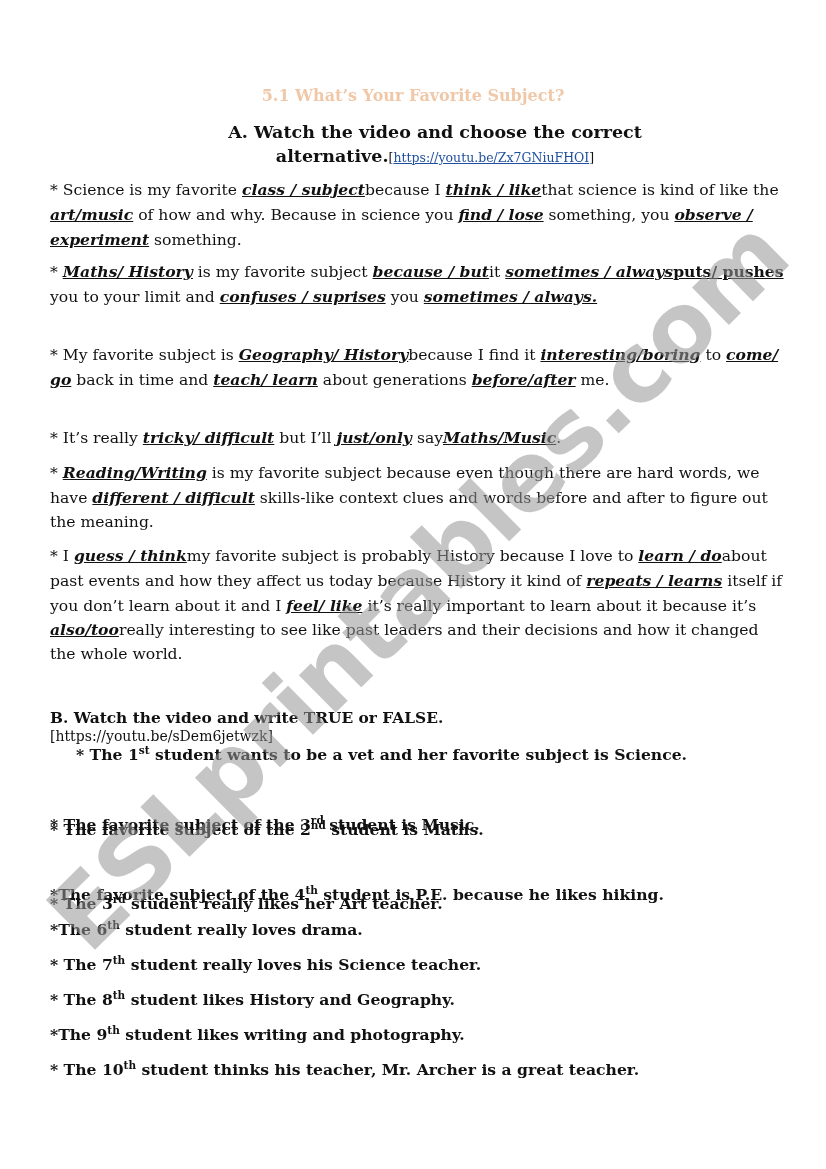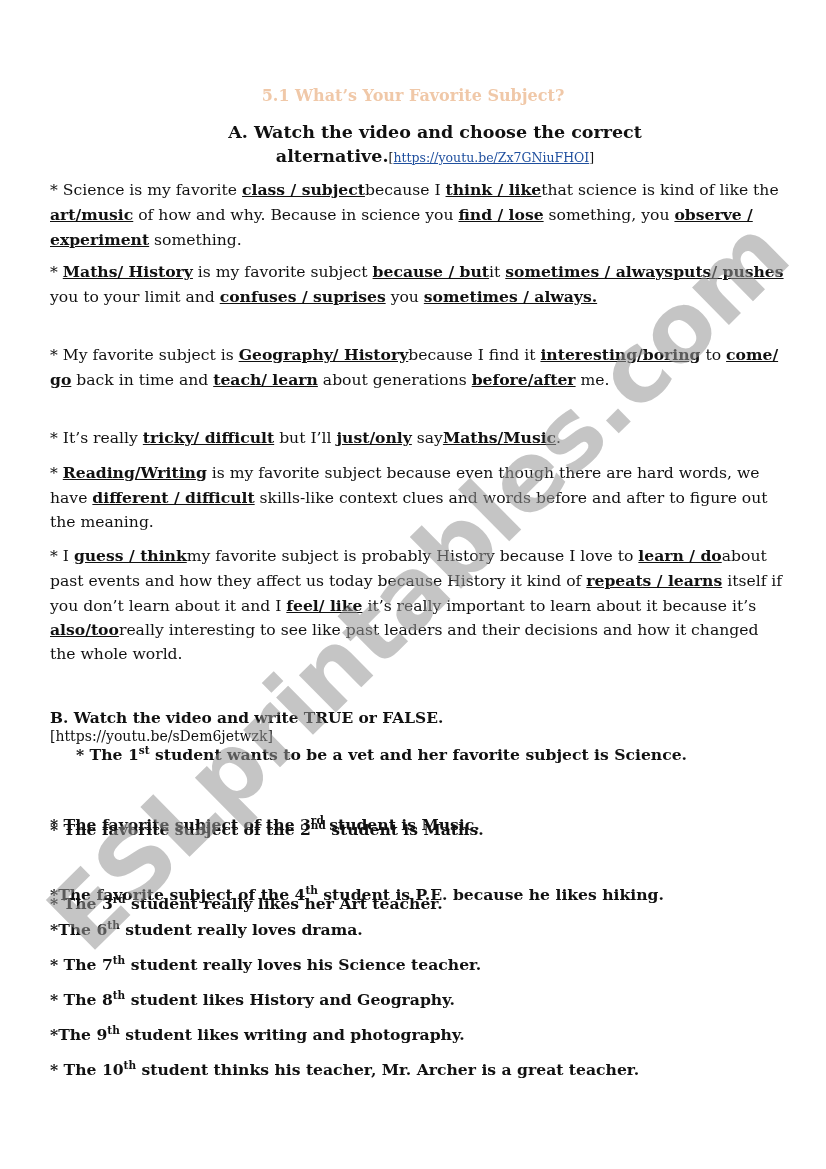--- a/index.html
+++ b/index.html
@@ -6,21 +6,21 @@
   body { width: 826px; height: 1169px; position: relative; overflow: hidden;
          font-family: "DejaVu Serif", "Liberation Serif", serif; color: #111; }
   .page { position: absolute; left: 0; top: 0; width: 656px; height: 1169px; }
   .title { position: absolute; left: 0; width: 826px; top: 86px; text-align: center;
            font-size: 16px; font-weight: bold; }
   .heading-a { position: absolute; left: 0; width: 826px; top: 120px; text-align: center;
                font-size: 17.5px; font-weight: bold; line-height: 24px; padding-left: 22px; }
   .heading-a .link { font-size: 12.5px; color: #1f4f9e; text-decoration: underline; font-weight: normal; }
   .heading-a .br { font-size: 12.5px; font-weight: normal; }
   .para { position: absolute; left: 50px; width: 735px; font-size: 15.6px; line-height: 23.8px; }
-  .opt { font-weight: bold; text-decoration: underline; }
+  .opt { font-weight: bold; font-style: italic; text-decoration: underline; }
   .opt-b { font-weight: bold; text-decoration: underline; }
   .sec-b { position: absolute; left: 50px; top: 709px; font-size: 15.4px; font-weight: bold; }
   .sec-b .url { font-size: 14px; font-weight: normal; }
   .tf { position: absolute; left: 50px; font-size: 15.6px; font-weight: bold; white-space: nowrap; }
   .tf sup { font-size: 10.5px; vertical-align: 6px; line-height: 0; }
   .watermark { position: absolute; left: 418px; top: 585px; transform: translate(-50%, -50%) rotate(-44.6deg);
                font-family: "DejaVu Sans", "Liberation Sans", sans-serif; font-weight: bold;
                font-size: 96px; letter-spacing: -1px; color: rgba(150,150,150,0.55); white-space: nowrap;
                pointer-events: none; }
 </style>

